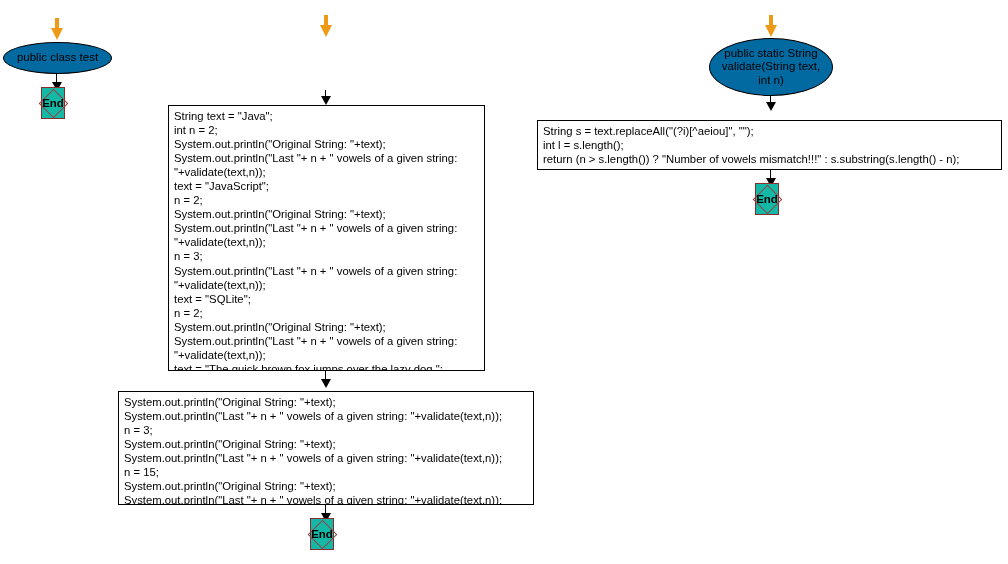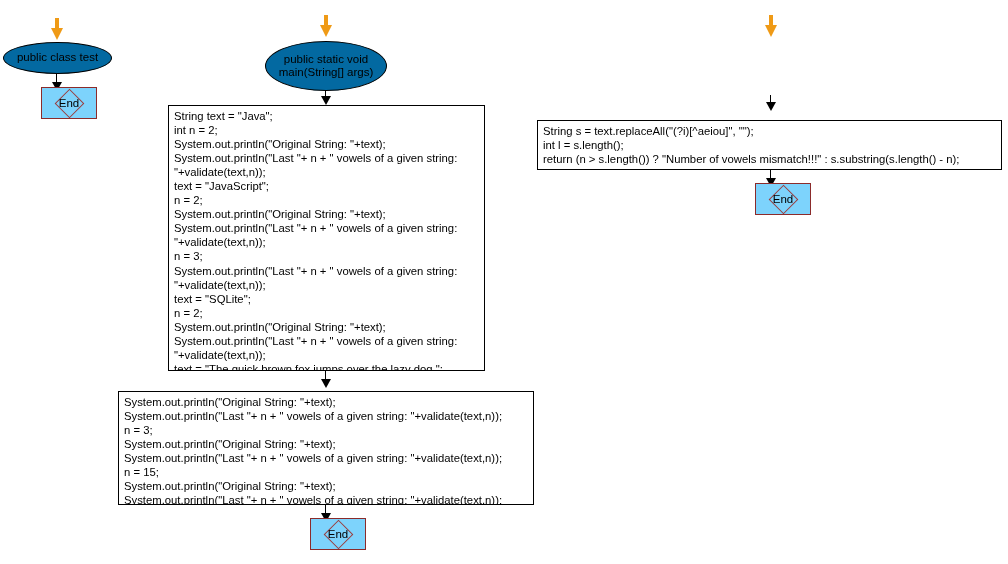--- a/index.html
+++ b/index.html
@@ -50,25 +50,26 @@
     line-height: 14.05px;
     padding: 3px 0 3px 5px;
     white-space: pre;
     overflow: hidden;
     color: #000;
   }
 
   
   .endnode {
     position: absolute;
-    width: 56px;
+    width: 24px;
     height: 32px;
     box-sizing: border-box;
     border: 1.4px solid #8b2b2b;
-    background: #7dd3fc;
+    background: #14b8a6;
+    font-weight: bold;
   }
   .endnode .diamond {
     position: absolute;
     left: 50%;
     top: 50%;
     width: 21px;
     height: 21px;
     margin-left: -10.5px;
     margin-top: -10.5px;
     box-sizing: border-box;
@@ -146,22 +147,20 @@
   <div class="endnode" data-name="node-class-end" style="left:41px; top:87px;">
     <div class="diamond" data-name="terminator-diamond"></div>
     <div class="endlabel" data-name="node-class-end-label">End</div>
   </div>
 
   <div class="entry-arrow" data-name="entry-arrow-main" style="left:319px; top:15px;">
     <div class="stem" data-name="entry-arrow-stem"></div>
     <div class="head" data-name="entry-arrow-head"></div>
   </div>
 
-  <div class="ellipse" data-name="node-main-header" style="left:265px; top:41px; width:122px; height:50px;">public static void
-main(String[] args)</div>
 
   <div class="vline" data-name="connector-main-header-to-body" style="left:325px; top:90px; height:12px;"></div>
   <div class="arrowhead" data-name="connector-arrowhead-main-header-to-body" style="left:321px; top:96px;"></div>
 
   <div class="codebox" data-name="node-main-body" style="left:168px; top:105px; width:317px; height:266px;">String text = "Java";
 int n = 2;
 System.out.println("Original String: "+text);
 System.out.println("Last "+ n + " vowels of a given string:
 "+validate(text,n));
 text = "JavaScript";
@@ -198,20 +197,23 @@
   <div class="endnode" data-name="node-main-end" style="left:310px; top:518px;">
     <div class="diamond" data-name="terminator-diamond"></div>
     <div class="endlabel" data-name="node-main-end-label">End</div>
   </div>
 
   <div class="entry-arrow" data-name="entry-arrow-validate" style="left:764px; top:15px;">
     <div class="stem" data-name="entry-arrow-stem"></div>
     <div class="head" data-name="entry-arrow-head"></div>
   </div>
 
+  <div class="ellipse" data-name="node-validate-header" style="left:709px; top:38px; width:124px; height:58px;">public static String
+validate(String text,
+int n)</div>
 
   <div class="vline" data-name="connector-validate-header-to-body" style="left:770px; top:95px; height:12px;"></div>
   <div class="arrowhead" data-name="connector-arrowhead-validate-header-to-body" style="left:766px; top:102px;"></div>
 
   <div class="codebox" data-name="node-validate-body" style="left:537px; top:120px; width:465px; height:50px;">String s = text.replaceAll("(?i)[^aeiou]", "");
 int l = s.length();
 return (n &gt; s.length()) ? "Number of vowels mismatch!!!" : s.substring(s.length() - n);</div>
 
   <div class="vline" data-name="connector-validate-body-to-end" style="left:770px; top:170px; height:14px;"></div>
   <div class="arrowhead" data-name="connector-arrowhead-validate-body-to-end" style="left:766px; top:178px;"></div>

